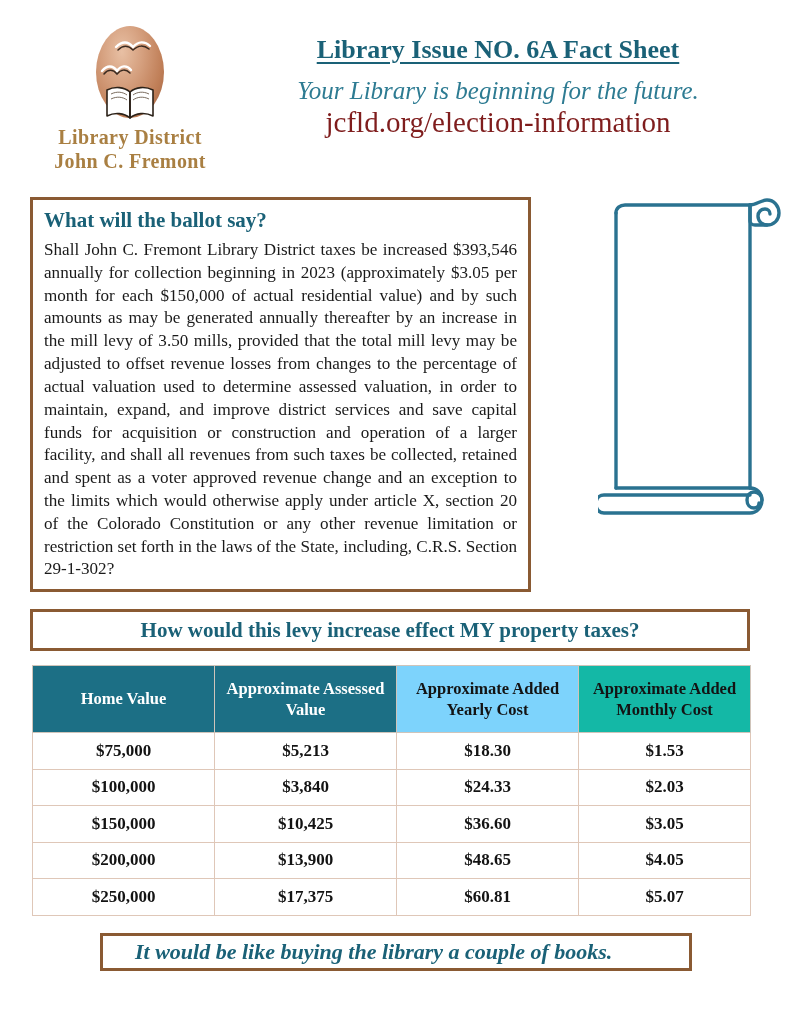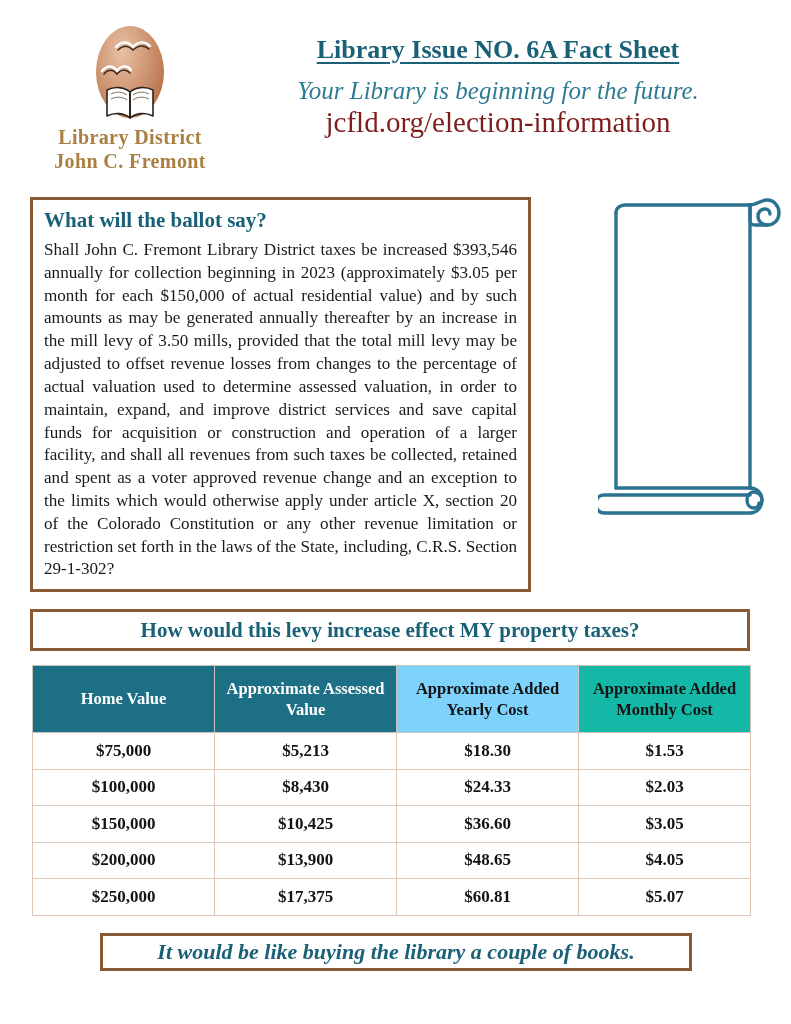--- a/index.html
+++ b/index.html
@@ -244,21 +244,21 @@
   .footer-box {
     position: absolute;
     left: 100px; top: 933px;
     width: 592px;
     height: 38px;
     border: 3px solid #8a5a33;
     background: #ffffff;
     box-sizing: border-box;
     display: flex;
     align-items: center;
-    justify-content: center;
+    padding-left: 32px;
   }
   .footer-text {
     font-family: "Liberation Serif", serif;
     font-weight: bold;
     font-style: italic;
     font-size: 22px;
     color: #1a6177;
     white-space: nowrap;
   }
 </style>
@@ -345,21 +345,21 @@
   </thead>
   <tbody>
     <tr>
       <td>$75,000</td>
       <td>$5,213</td>
       <td>$18.30</td>
       <td>$1.53</td>
     </tr>
     <tr>
       <td>$100,000</td>
-      <td>$8,430</td>
+      <td>$3,840</td>
       <td>$24.33</td>
       <td>$2.03</td>
     </tr>
     <tr>
       <td>$150,000</td>
       <td>$10,425</td>
       <td>$36.60</td>
       <td>$3.05</td>
     </tr>
     <tr>

